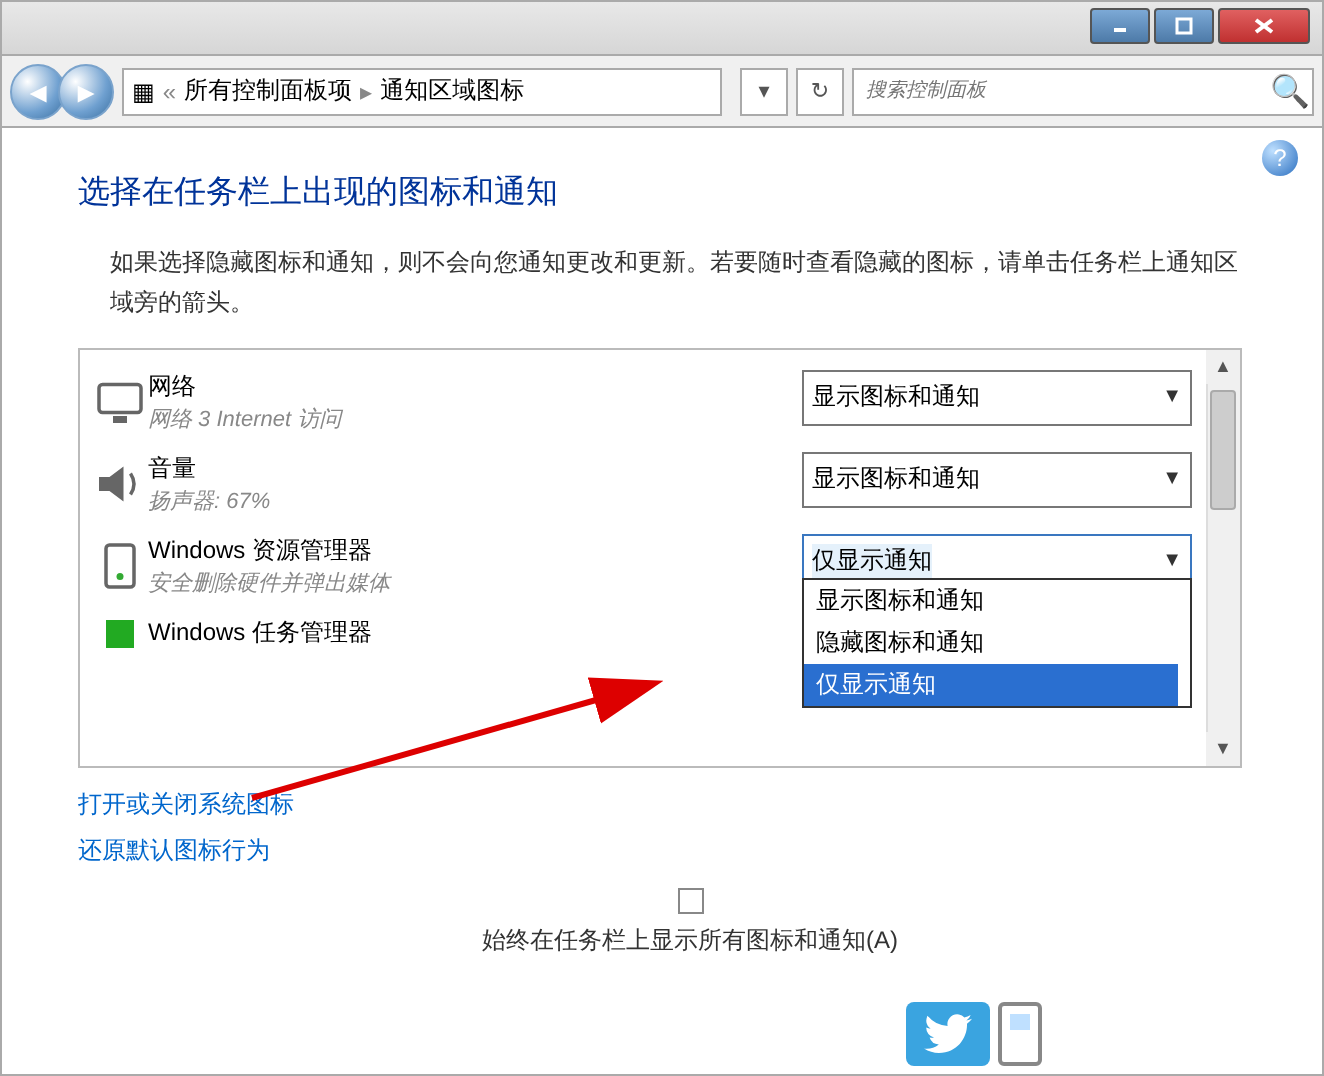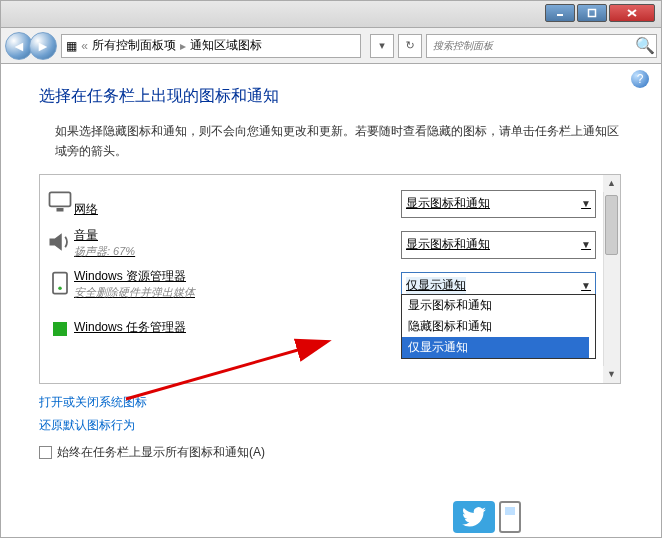--- a/index.html
+++ b/index.html
@@ -32,38 +32,38 @@
   h1.page-title { font-size: 16px; color: #003399; font-weight: normal; margin: 14px 0 14px 28px; }
   .desc { font-size: 12px; color: #333; line-height: 1.7; margin: 0 30px 12px 44px; }
 
   
   .listbox { position: relative; margin: 0 30px 10px 28px; border: 1px solid #bbb; height: 210px; background: #fff; padding: 6px 18px 6px 6px; overflow: hidden; }
   .scrolltrack { position: absolute; right: 0; top: 0; bottom: 0; width: 17px; background: #f0f0f0; border-left: 1px solid #ddd; }
   .scrollthumb { position: absolute; right: 2px; top: 20px; width: 13px; height: 60px; background: #cdcdcd; border: 1px solid #aaa; border-radius: 2px; }
   .scrollarrow { position: absolute; right: 0; width: 17px; height: 17px; background: #f0f0f0; display: flex; align-items: center; justify-content: center; font-size: 9px; color: #555; }
   .sa-up { top: 0; } .sa-dn { bottom: 0; }
 
-  .row { display: flex; align-items: flex-end; padding: 4px 0; text-decoration: underline; }
+  .row { display: flex; align-items: flex-start; padding: 4px 0; }
   .row .icon { width: 28px; text-align: center; font-size: 14px; color: #666; padding-top: 2px; }
   .row .labels { width: 160px; }
   .row .labels .name { font-size: 12px; color: #000; }
   .row .labels .sub { font-size: 11px; color: #888; font-style: italic; }
   .row .sel { margin-left: auto; margin-right: 6px; }
   .dropdown { width: 195px; height: 28px; border: 1px solid #777; background: #fff; font-size: 12px; display: flex; align-items: center; padding: 0 4px; position: relative; }
   .dropdown .arrow { margin-left: auto; color: #333; font-size: 10px; }
   .dropdown.open { background: #fff; border-color: #3a77c0; }
   .dropdown.open .current { background: #e5f1fb; }
 
   .ddlist { position: absolute; left: -1px; top: 21px; width: calc(100% + 2px); border: 1px solid #333; background: #fff; z-index: 10; }
   .ddlist .opt { font-size: 12px; padding: 2px 6px; }
   .ddlist .opt.sel { background: #2a6fd0; color: #fff; }
 
   .link { display: block; font-size: 12px; color: #0066cc; margin: 6px 0 6px 28px; text-decoration: none; }
 
-  .cbrow { margin: 10px 0 0 28px; font-size: 12px; color: #333; display: flex; align-items: center; gap: 5px; }
+  .cbrow { margin: 10px 0 0 28px; font-size: 12px; color: #333; display: flex; align-items: center; gap: 5px; flex-direction: column; }
   .cbrow .cb { width: 13px; height: 13px; border: 1px solid #888; background: #fff; }
 
   
   .arrow-anno { position: absolute; left: 120px; top: 270px; pointer-events: none; z-index: 20; }
 
   
   .wmark { position: absolute; right: 140px; bottom: 4px; display: flex; align-items: center; gap: 4px; }
   .wmark .tw { width: 42px; height: 32px; background: #3aa4e0; border-radius: 4px; display: flex; align-items: center; justify-content: center; }
   .wmark .m { width: 22px; height: 32px; border: 2px solid #888; border-radius: 3px; background: #fff; position: relative; }
   .wmark .m:after { content:""; position:absolute; left:4px; top:4px; right:4px; height:8px; background:#bfe0ff; }
@@ -128,20 +128,21 @@
 
     <div class="row">
       <div class="icon">
         <svg viewBox="0 0 16 16">
             <rect x="2" y="3" width="12" height="8" rx="1" fill="none" stroke="#666"></rect>
             <rect x="6" y="12" width="4" height="2" fill="#666"></rect>
           </svg>
       </div>
       <div class="labels">
         <div class="name">网络</div>
+        <div class="sub">网络 3 Internet 访问</div>
       </div>
       <div class="sel">
         <div class="dropdown">
           <span>显示图标和通知</span>
           <span class="arrow">▼</span>
         </div>
       </div>
     </div>
 
     <div class="row">

